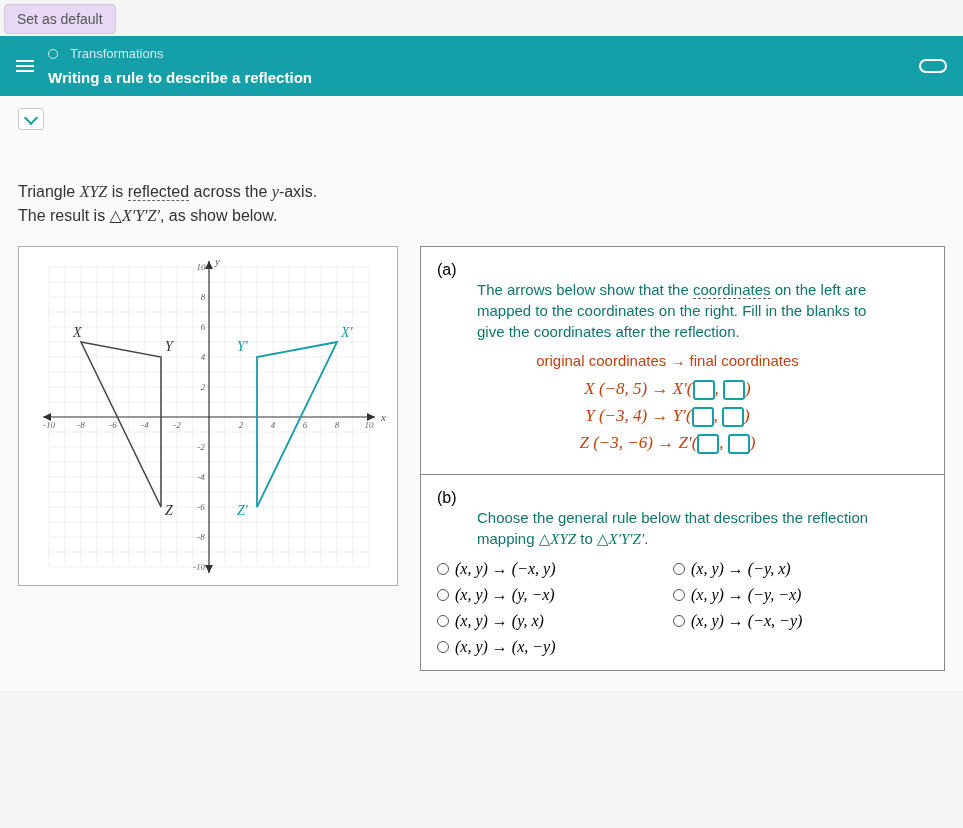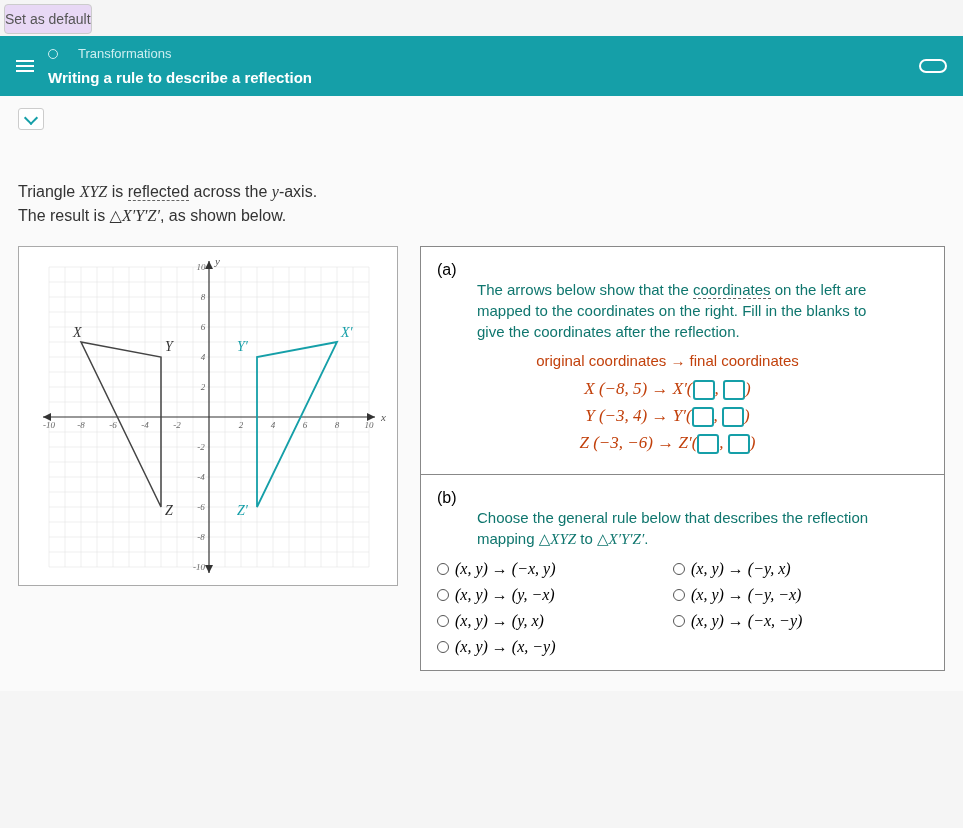--- a/index.html
+++ b/index.html
@@ -1,22 +1,22 @@
 <!DOCTYPE html>
 <html><head>
 <meta charset="utf-8">
 <style>
 * { box-sizing: border-box; margin: 0; padding: 0; }
 body { font-family: Arial, sans-serif; background: #f5f5f5; width: 963px; height: 828px; overflow: hidden; }
-.top-btn { background: #e8d8f5; border: 1px solid #ccc; border-radius: 4px; padding: 6px 0; font-size: 14px; color: #555; position: absolute; top: 4px; left: 4px; cursor: pointer; }
+.top-btn { background: #e8d8f5; border: 1px solid #ccc; border-radius: 4px; padding: 6px 12px; font-size: 14px; color: #555; position: absolute; top: 4px; left: 4px; cursor: pointer; }
 .header { background: #159fa8; color: white; padding: 10px 16px; display: flex; align-items: center; gap: 14px; margin-top: 36px; }
 .hamburger { display: flex; flex-direction: column; gap: 3px; cursor: pointer; }
 .hamburger span { width: 18px; height: 2px; background: white; }
 .header-text { flex: 1; }
-.breadcrumb { font-size: 13px; color: #cceef0; display: flex; align-items: center; gap: 20px; }
+.breadcrumb { font-size: 13px; color: #cceef0; display: flex; align-items: center; gap: 12px; }
 .breadcrumb-circle { width: 10px; height: 10px; border: 1.5px solid #cceef0; border-radius: 50%; }
 .page-title { font-weight: bold; font-size: 15px; margin-top: 8px; }
 .progress-pill { width: 28px; height: 14px; border: 2px solid white; border-radius: 8px; }
 .body-area { background: #fafafa; padding: 12px 18px 20px 18px; }
 .collapse-btn { width: 26px; height: 22px; background: #fff; border: 1px solid #ccc; border-radius: 3px; display: inline-flex; align-items: center; justify-content: center; cursor: pointer; margin-bottom: 6px; }
 .chev-down { width: 10px; height: 10px; border-right: 2px solid #159fa8; border-bottom: 2px solid #159fa8; transform: rotate(45deg); margin-top: -3px; }
 .problem-text { font-size: 16px; color: #333; line-height: 1.5; margin-bottom: 18px; margin-top: 44px; }
 .underline { border-bottom: 1px dashed #666; cursor: help; }
 .italic { font-style: italic; font-family: 'Times New Roman', serif; }
 .content-row { display: flex; gap: 22px; align-items: flex-start; }
@@ -56,21 +56,21 @@
   <div class="progress-pill"></div>
 </div>
 
 <div class="body-area">
   <div class="collapse-btn">
     <span class="chev-down"></span>
   </div>
 
   <div class="problem-text">
     <span>Triangle </span><span class="italic">XYZ</span><span> is </span><span class="underline">reflected</span><span> across the </span><span class="italic">y</span><span>-axis.</span><br>
-    <span>The result is △</span><span class="italic">X′Y′Z′</span><span>, as shown below.</span>
+    <span>The result is △</span><span class="italic">X′Y′Z′</span><span>, as show below.</span>
   </div>
 
   <div class="content-row">
     <div class="graph-box">
       <svg viewBox="0 0 368 328" width="368" height="328">
         <g stroke="#ddd" stroke-width="0.5">
           <line x1="24" y1="14" x2="24" y2="314"></line>
             <line x1="40" y1="14" x2="40" y2="314"></line>
             <line x1="56" y1="14" x2="56" y2="314"></line>
             <line x1="72" y1="14" x2="72" y2="314"></line>

